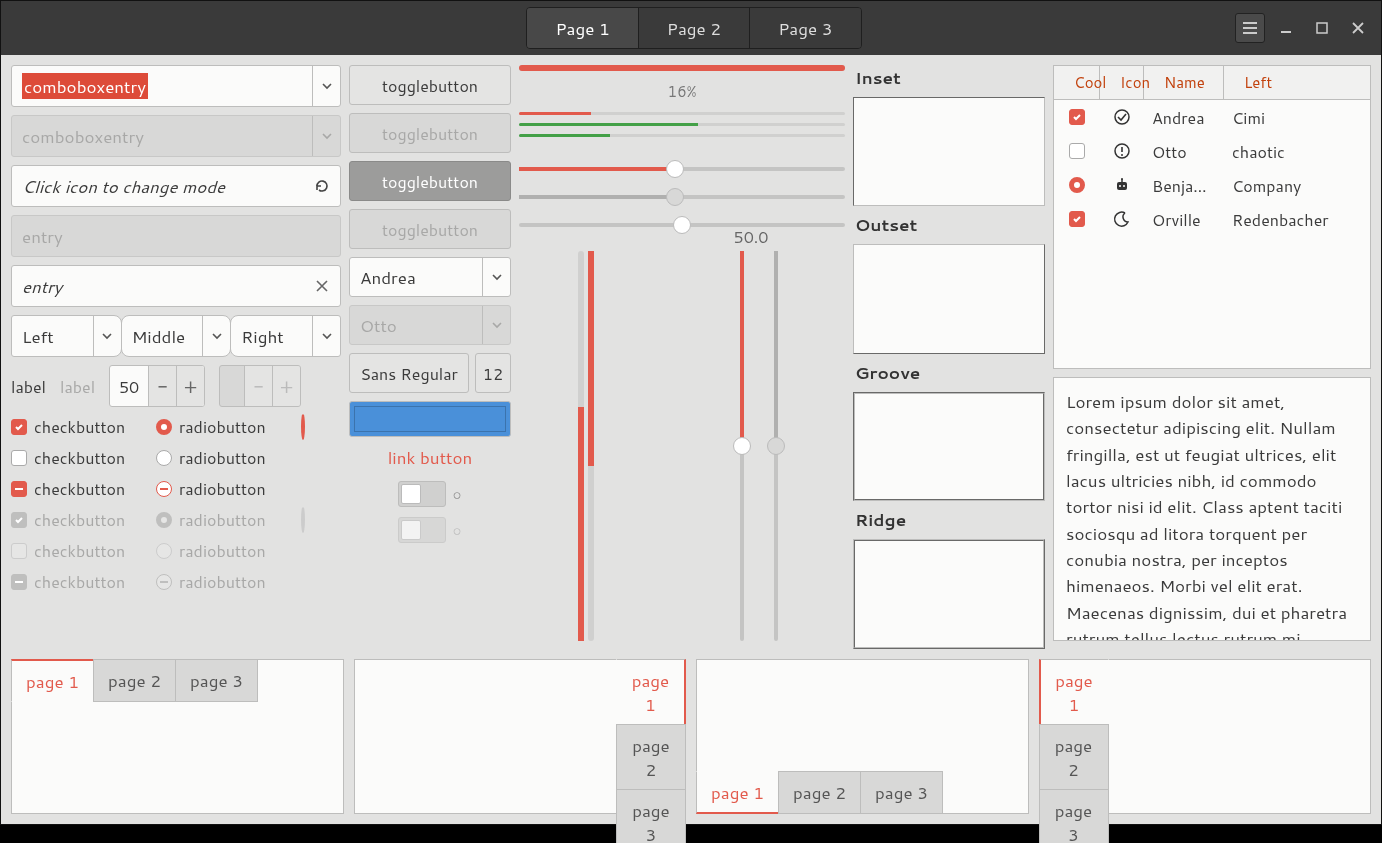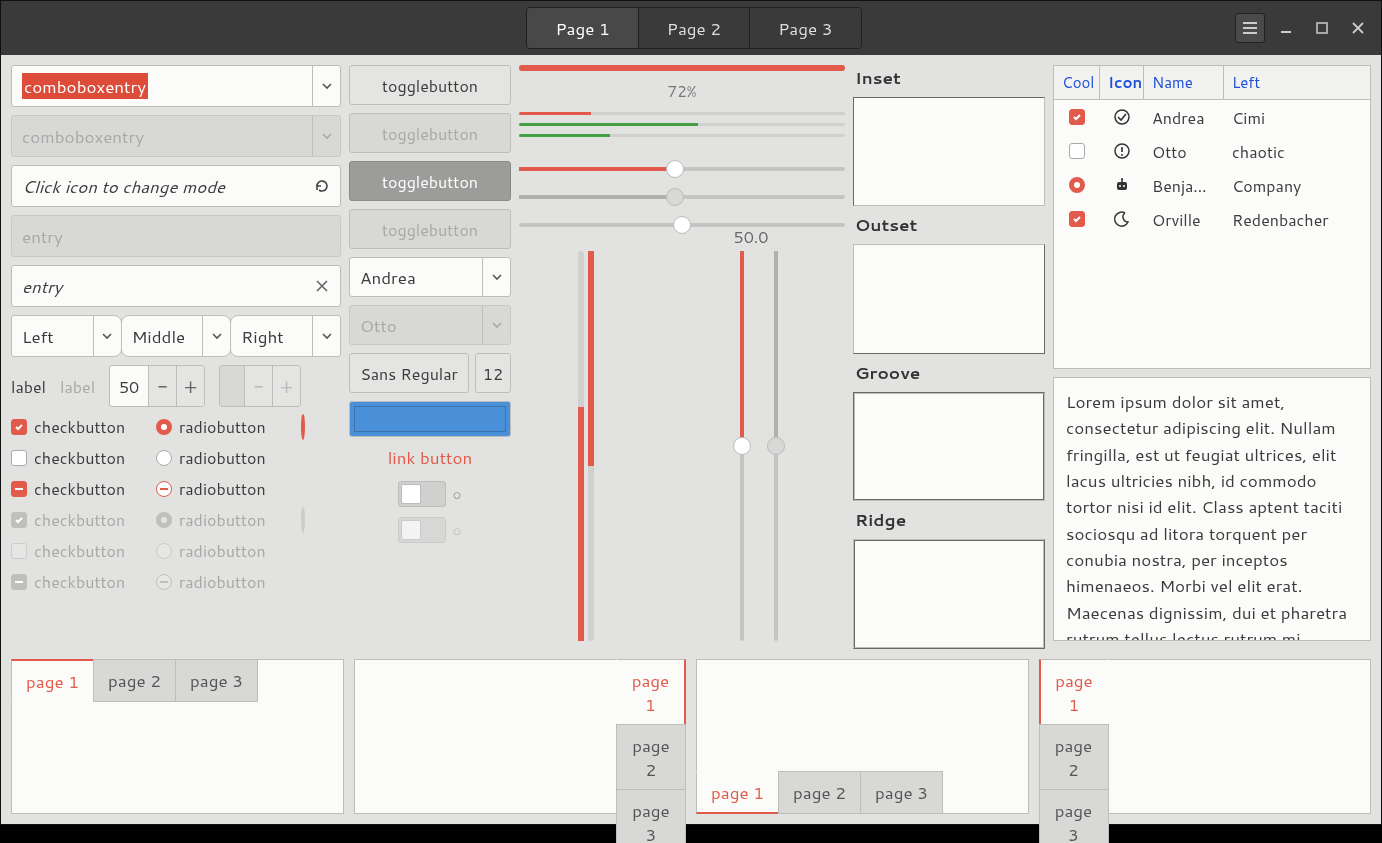--- a/index.html
+++ b/index.html
@@ -146,23 +146,23 @@
   .frame-set{display:flex;flex-direction:column;gap:6px;}
   .frame-lbl{font-size:17px;font-weight:600;color:#333;margin-bottom:2px; padding-left:2px;}
   .frame.inset{border-style:inset;height:114px;}
   .frame.outset{border-style:outset;height:114px;}
   .frame.groove{border-style:groove;border-width:2px;height:114px;}
   .frame.ridge{border-style:ridge;border-width:2px;height:114px;}
 
   
   .table{border:1px solid var(--border);background:var(--bg-input);height:304px;font-size:16px;}
   .thead{display:flex;border-bottom:1px solid var(--border);background:#f1f1f0;}
-  .th{padding:6px 8px;border-right:1px solid var(--border);font-size:15px;color:#1d4ed8;}
+  .th{padding:6px 20px;border-right:1px solid var(--border);font-size:15px;color:#c2410c;}
   .th:last-child{border-right:none;}
-  .th.c1{width:46px;} .th.c2{width:44px;font-weight:bold;} .th.c3{width:80px;} .th.c4{flex:1;}
+  .th.c1{width:46px;} .th.c2{width:44px;} .th.c3{width:80px;} .th.c4{flex:1;}
   .trow{display:flex;align-items:center;height:34px;}
   .td{padding:0 8px;}
   .td.c1{width:46px;display:flex;justify-content:center;}
   .td.c2{width:44px;display:flex;justify-content:center;}
   .td.c3{width:80px;white-space:nowrap;overflow:hidden;text-overflow:ellipsis;}
   .td.c4{flex:1;}
   .ico18{width:18px;height:18px;}
 
   .textview{border:1px solid var(--border);background:var(--bg-input);padding:10px 12px;font-size:17px;line-height:1.55;height:264px;overflow:hidden;}
 
@@ -417,21 +417,21 @@
           <span style="color:#bbb;font-size:15px;">○</span>
         </div>
       </div>
     </div>
 
     <div class="col col3">
       <div class="prog">
           <div class="fill" style="width:50%;"></div>
           <div style="position:absolute;right:0;top:0;height:100%;width:50%;background:var(--accent);"></div>
         </div>
-      <div class="plabel">72%</div>
+      <div class="plabel">16%</div>
       <div class="prog thin">
           <div class="fill" style="width:22%;"></div>
         </div>
       <div class="prog thin green">
           <div class="fill" style="width:55%;"></div>
         </div>
       <div class="prog thin green">
           <div class="fill" style="width:28%;"></div>
         </div>
       <div style="height:6px;"></div>

